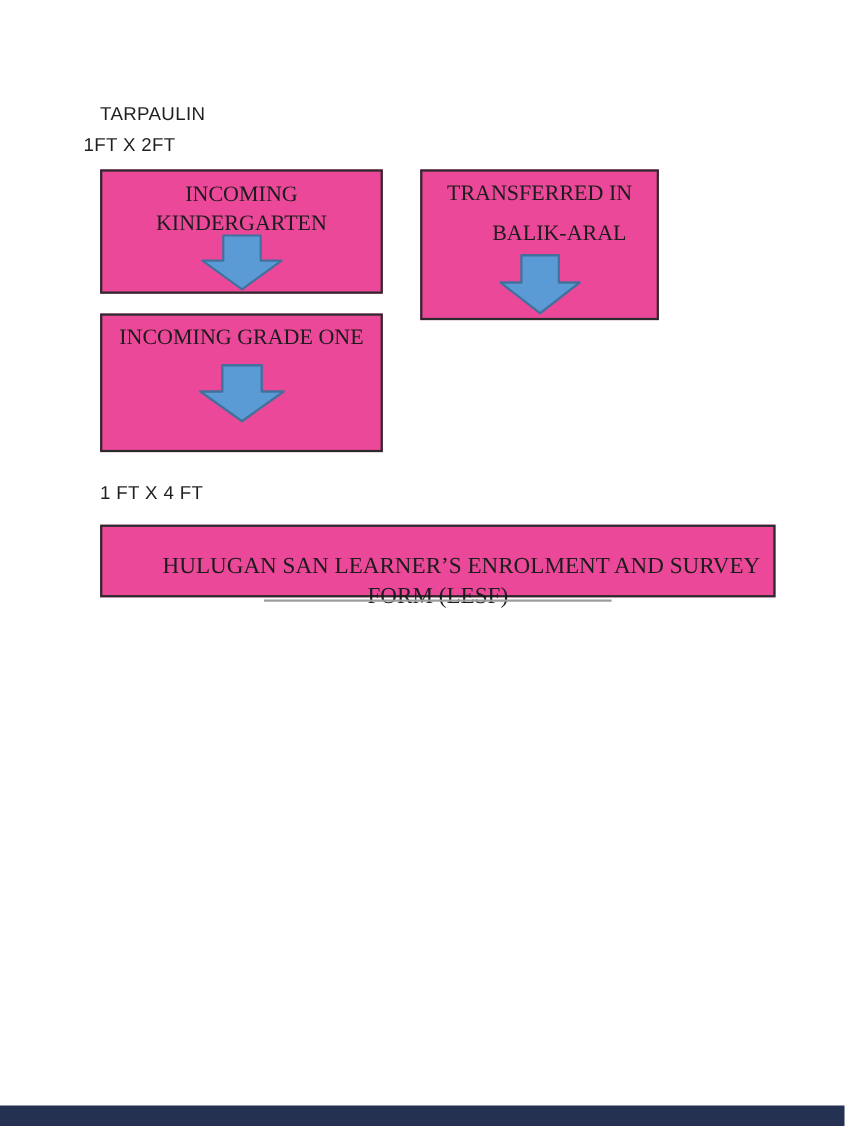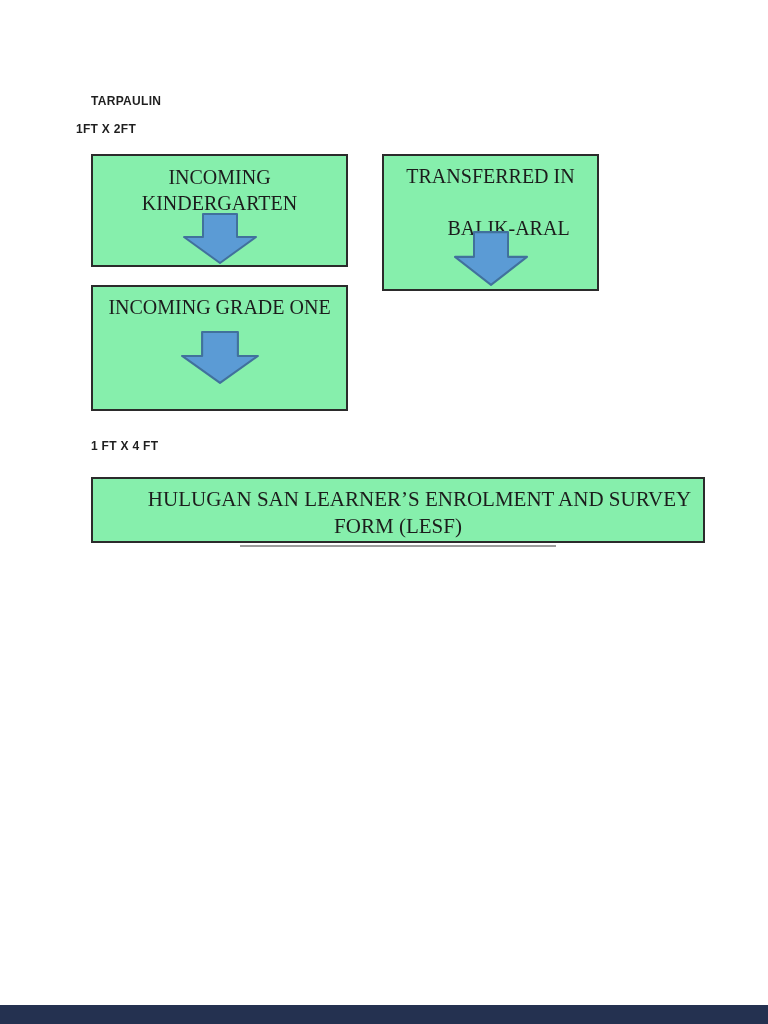--- a/index.html
+++ b/index.html
@@ -11,58 +11,58 @@
     position: relative;
     width: 768px;
     height: 1024px;
     background: #ffffff;
     overflow: hidden;
     font-family: "Liberation Sans", sans-serif;
   }
   .small-label {
     position: absolute;
     font-family: "Liberation Sans", sans-serif;
-    font-weight: bold;
-    font-size: 12px;
+    font-weight: normal;
+    font-size: 17px;
     letter-spacing: 0.3px;
     color: #1f1f1f;
     white-space: nowrap;
   }
   .tarpaulin-label { left: 91px; top: 94px; }
   .size-2ft-label  { left: 76px; top: 122px; }
   .size-4ft-label  { left: 91px; top: 439px; }
 
   .shape-box {
     position: absolute;
-    background: #86efac;
+    background: #ec4899;
     border: 2px solid #2b2b2b;
     box-sizing: border-box;
     text-align: center;
     font-family: "Liberation Serif", "DejaVu Serif", serif;
     color: #1c1c1c;
   }
   .box-kindergarten { left: 91px; top: 154px; width: 257px; height: 113px; }
   .box-transferred  { left: 382px; top: 154px; width: 217px; height: 137px; }
   .box-gradeone     { left: 91px; top: 285px; width: 257px; height: 126px; }
   .box-lesf         { left: 91px; top: 477px; width: 614px; height: 66px; }
 
   .box-line {
     display: block;
     font-size: 20px;
     line-height: 26px;
     white-space: nowrap;
   }
   .box-kindergarten .line1 { margin-top: 8px; }
   .box-kindergarten .line2 { margin-top: 0; text-align: center; }
   .box-transferred .line1 { margin-top: 7px; }
-  .box-transferred .line2 { margin-top: 26px; padding-left: 36px; }
+  .box-transferred .line2 { margin-top: 10px; padding-left: 36px; }
   .box-gradeone .line1 { margin-top: 7px; }
 
   .box-lesf .box-line { font-size: 21px; line-height: 27px; }
-  .box-lesf .line1 { margin-top: 7px; padding-left: 43px; }
+  .box-lesf .line1 { margin-top: 22px; padding-left: 43px; }
 
   .down-arrow {
     position: absolute;
     left: 50%;
     transform: translateX(-50%);
     display: block;
   }
   .box-kindergarten .down-arrow { top: 57px; }
   .box-transferred  .down-arrow { top: 75px; }
   .box-gradeone     .down-arrow { top: 44px; }

